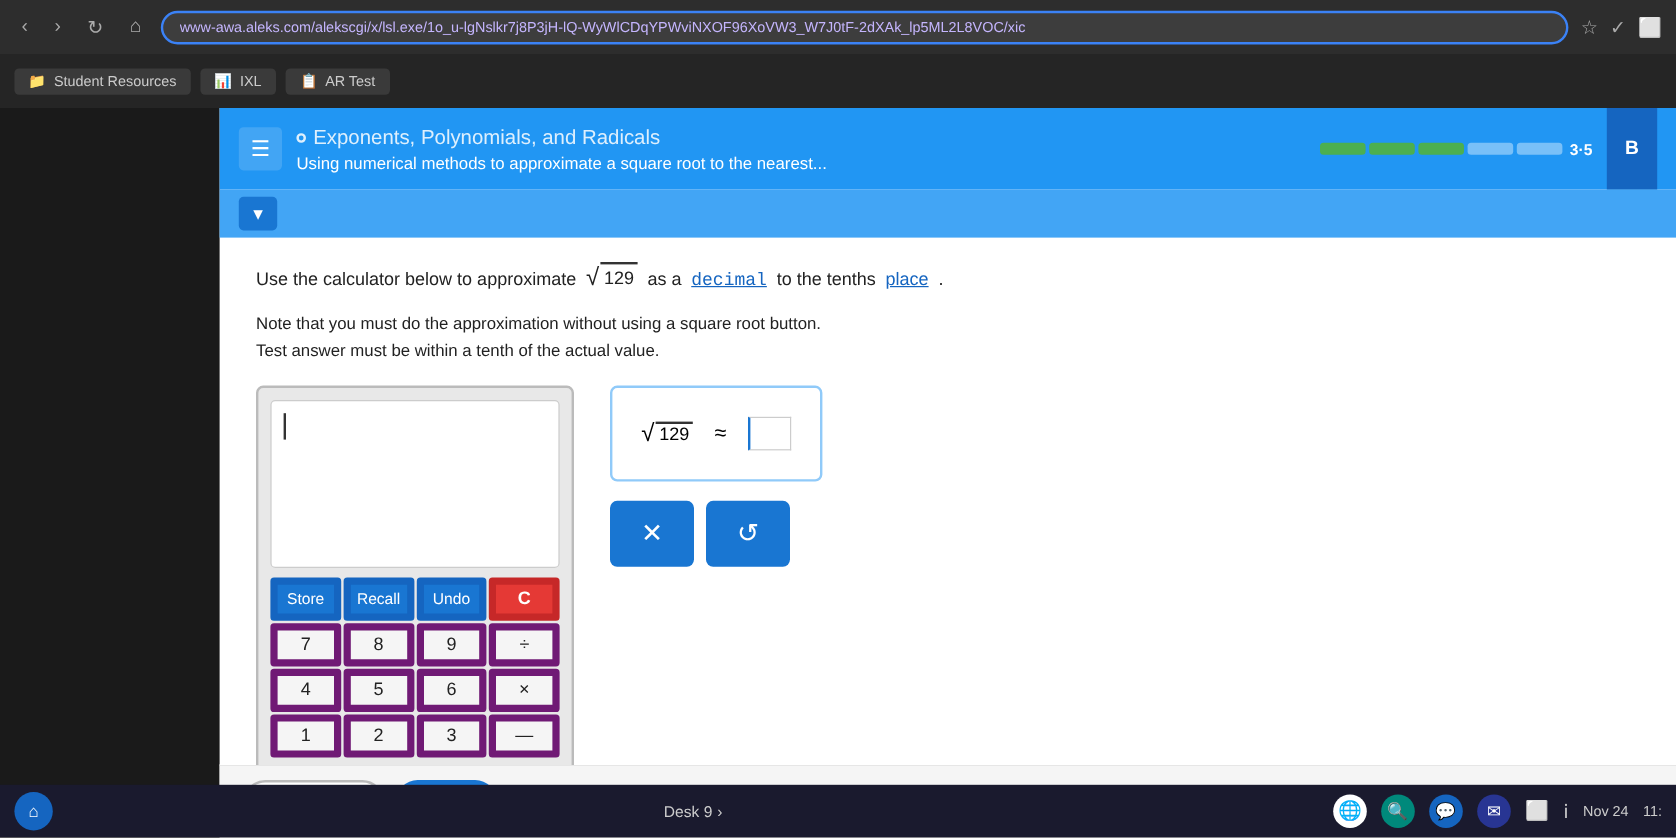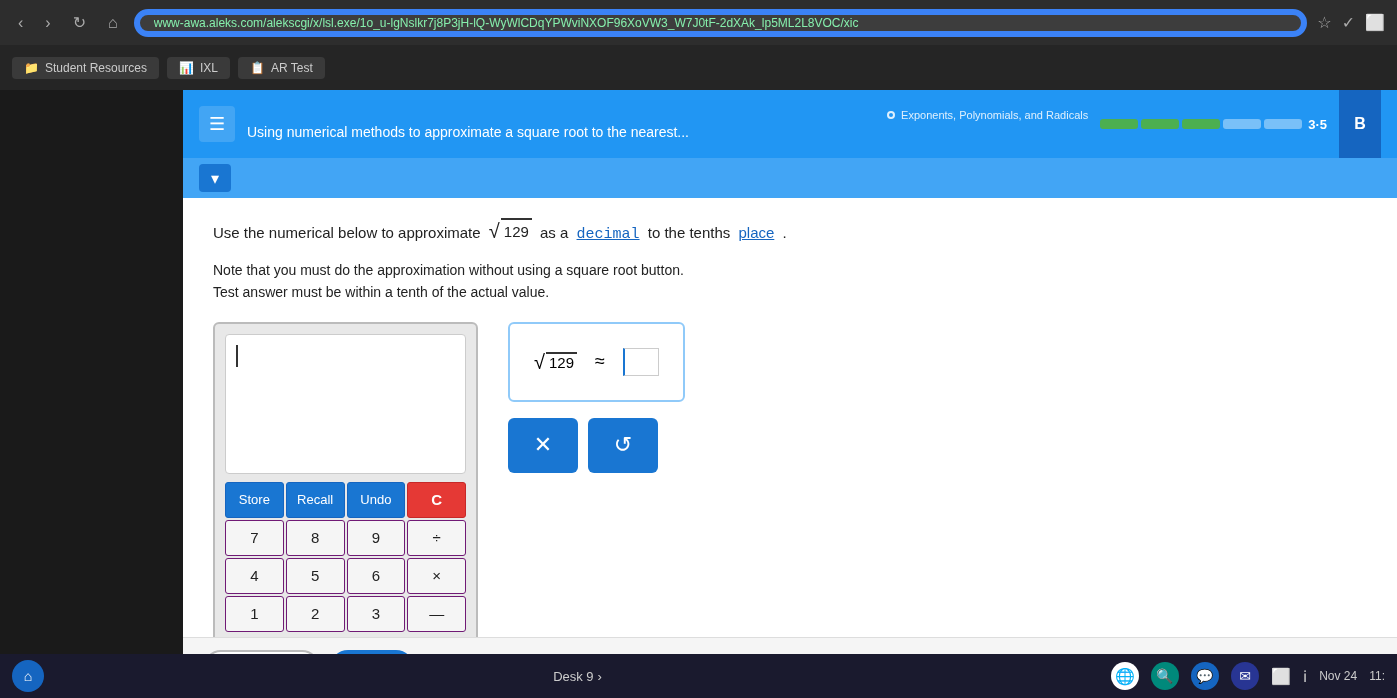--- a/index.html
+++ b/index.html
@@ -29,24 +29,24 @@
       background: none;
       border: none;
       color: #aaa;
       font-size: 16px;
       cursor: pointer;
       padding: 4px 6px;
     }
     .browser-url-bar {
       flex: 1;
       background: #3d3d3d;
-      border: 6px solid #3b82f6;
+      border: 2px solid #3b82f6;
       border-radius: 20px;
       padding: 4px 14px;
-      color: #86efac;
+      color: #c4b5fd;
       font-size: 12px;
       height: 28px;
       display: flex;
       align-items: center;
     }
     .browser-tabs {
       display: flex;
       align-items: center;
       padding: 0 12px;
       gap: 8px;
@@ -97,26 +97,25 @@
       border-radius: 4px;
       display: flex;
       align-items: center;
       justify-content: center;
     }
     .header-title-area {
       flex: 1;
       color: white;
     }
     .header-category {
-      font-size: 11px;
+      font-size: 17px;
       opacity: 0.85;
       display: flex;
       align-items: center;
       gap: 6px;
-      justify-content: flex-end;
     }
     .header-category-dot {
       width: 8px;
       height: 8px;
       border-radius: 50%;
       border: 2px solid white;
       display: inline-block;
     }
     .header-lesson-title {
       font-size: 14px;
@@ -242,21 +241,21 @@
       flex-direction: column;
       gap: 2px;
     }
     .calc-row {
       display: flex;
       gap: 2px;
     }
     .calc-btn {
       flex: 1;
       height: 36px;
-      border: 1px solid #701a75;
+      border: 6px solid #701a75;
       border-radius: 3px;
       font-size: 15px;
       cursor: pointer;
       background: #f5f5f5;
       color: #222;
       display: flex;
       align-items: center;
       justify-content: center;
     }
     .calc-btn.blue-btn {
@@ -479,21 +478,21 @@
     <button class="header-btn-b">B</button>
   </div>
 
   <div class="aleks-dropdown-bar">
     <button class="dropdown-chevron">▾</button>
   </div>
 
   <div class="aleks-content">
 
     <div class="problem-text">
-      <span>Use the numerical below to approximate</span>
+      <span>Use the calculator below to approximate</span>
       <span style="margin:0 4px;">
         <span class="sqrt-notation">
           <span class="sqrt-sign">√</span>
             <span class="sqrt-content">129</span>
         </span>
       </span>
       <span>as a</span>
       <span class="underline-link" style="margin:0 4px;font-family:Liberation Mono, monospace;">decimal</span>
       <span>to the tenths</span>
       <span class="underline-link" style="margin:0 4px;text-align:center;">place</span>

